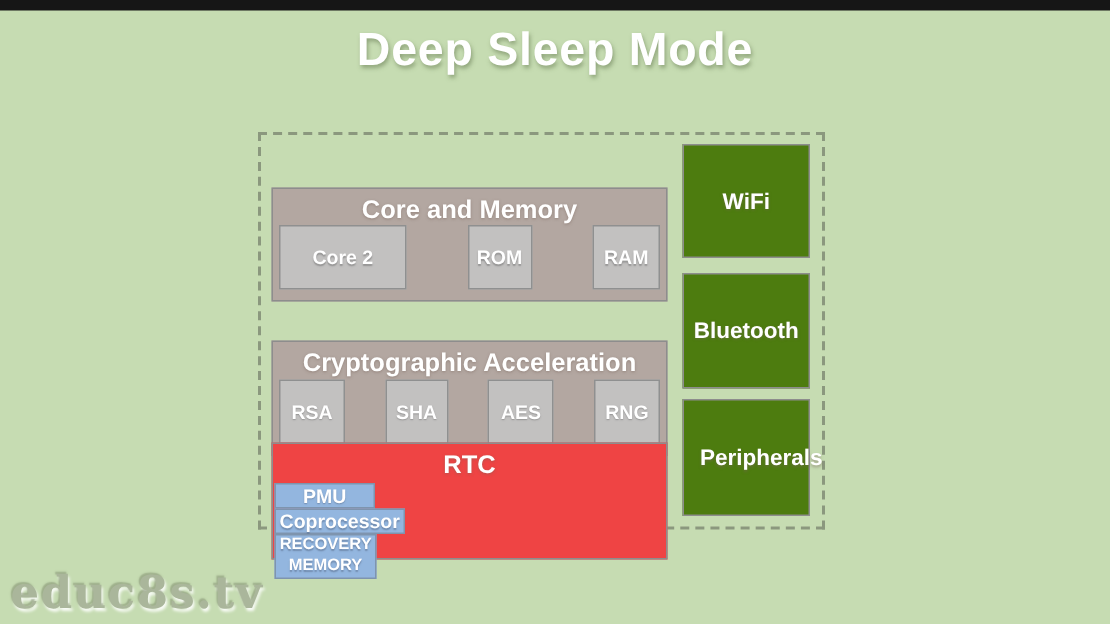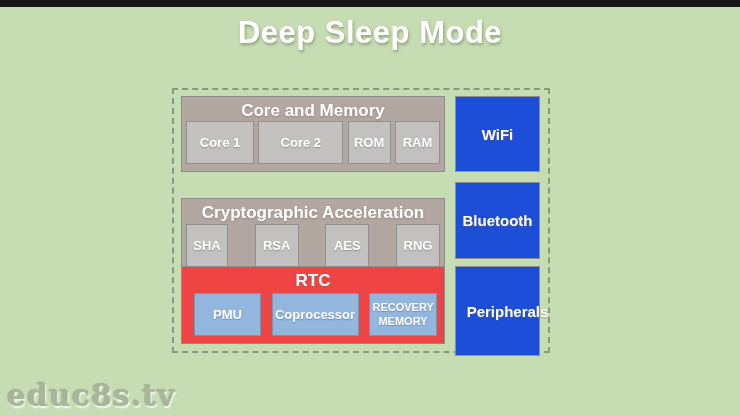--- a/index.html
+++ b/index.html
@@ -32,20 +32,21 @@
   .container {
     position: absolute; left: 172px; top: 88px;
     width: 374px; height: 261px;
     border: 2px dashed #8b987e;
   }
 
   .section {
     position: absolute; left: 7px; width: 262px;
     background: #b3a7a1;
     border: 1px solid #8d8d8d;
+    margin-top: 29px;
   }
   .section.active { background: #ef4444; }
   .sec-1 { top: 6px;   height: 74px; }
   .sec-2 { top: 108px;  height: 75px; }
   .sec-3 { top: 176px; height: 76px; }
 
   .section-header {
     margin-top: 4px;
     text-align: center;
     font-size: 17px; font-weight: bold;
@@ -53,47 +54,47 @@
     text-shadow: 0 1px 2px rgba(120,100,90,0.5);
   }
 
   .row {
     position: absolute; left: 4px; right: 4px; bottom: 7px;
     height: 43px;
     display: flex;
     justify-content: space-between;
     align-items: stretch;
   }
-  .sec-3 .row { left: 12px; right: 7px; }
+  .sec-3 .row { left: 1px; right: 7px; flex-direction: column; }
 
   .chip {
     display: flex; align-items: center; justify-content: center;
     font-weight: bold; font-size: 13px;
     color: #ffffff;
     background: #c2c1c0;
     border: 1px solid #8f9090;
     text-shadow: 0 1px 1px rgba(110,110,110,0.55);
     box-sizing: border-box;
   }
   .chip.blue { background: #93b6df; border-color: #7e94ae; text-shadow: 0 1px 1px rgba(90,110,140,0.6); }
   .chip.small-text { font-size: 11px; line-height: 1.25; text-align: center; padding: 0 3px; }
 
   .side {
     position: absolute; left: 281px; width: 85px;
-    background: #1d4ed8;
+    background: #4d7c0f;
     border: 1px solid #8d8d8d;
     display: flex; align-items: center; justify-content: center;
     font-weight: bold; font-size: 15px;
     color: #ffffff;
     text-shadow: 0 1px 2px rgba(120,100,90,0.5);
     box-sizing: border-box;
   }
   .side-1 { top: 6px;   height: 76px; }
   .side-2 { top: 92px;  height: 77px; }
-  .side-3 { top: 176px; height: 90px; padding-left: 20px; }
+  .side-3 { top: 176px; height: 78px; padding-left: 20px; }
 
   .watermark {
     position: absolute; left: 7px; bottom: 3px;
     font-family: "DejaVu Serif", serif;
     font-weight: bold; font-size: 30px;
     color: #aab69b;
     letter-spacing: 1px;
     text-shadow: -1px -1px 1px rgba(120,132,102,0.5), 1px 2px 2px rgba(255,255,255,0.9);
     margin-top: 36px;
   }
@@ -105,32 +106,31 @@
 
   <div class="topbar"></div>
 
   <div class="title">Deep Sleep Mode</div>
 
   <div class="container">
 
     <div class="section sec-1">
       <div class="section-header">Core and Memory</div>
       <div class="row">
-        <div class="chip" style="width:68px">Core 1</div>
         <div class="chip" style="width:85px">Core 2</div>
         <div class="chip" style="width:43px">ROM</div>
         <div class="chip" style="width:45px">RAM</div>
       </div>
     </div>
 
     <div class="section sec-2">
       <div class="section-header">Cryptographic Acceleration</div>
       <div class="row">
+        <div class="chip" style="width:44px">RSA</div>
         <div class="chip" style="width:42px">SHA</div>
-        <div class="chip" style="width:44px">RSA</div>
         <div class="chip" style="width:44px">AES</div>
         <div class="chip" style="width:44px">RNG</div>
       </div>
     </div>
 
     <div class="section active sec-3">
       <div class="section-header">RTC</div>
       <div class="row">
         <div class="chip blue" style="width:67px">PMU</div>
         <div class="chip blue" style="width:87px">Coprocessor</div>

